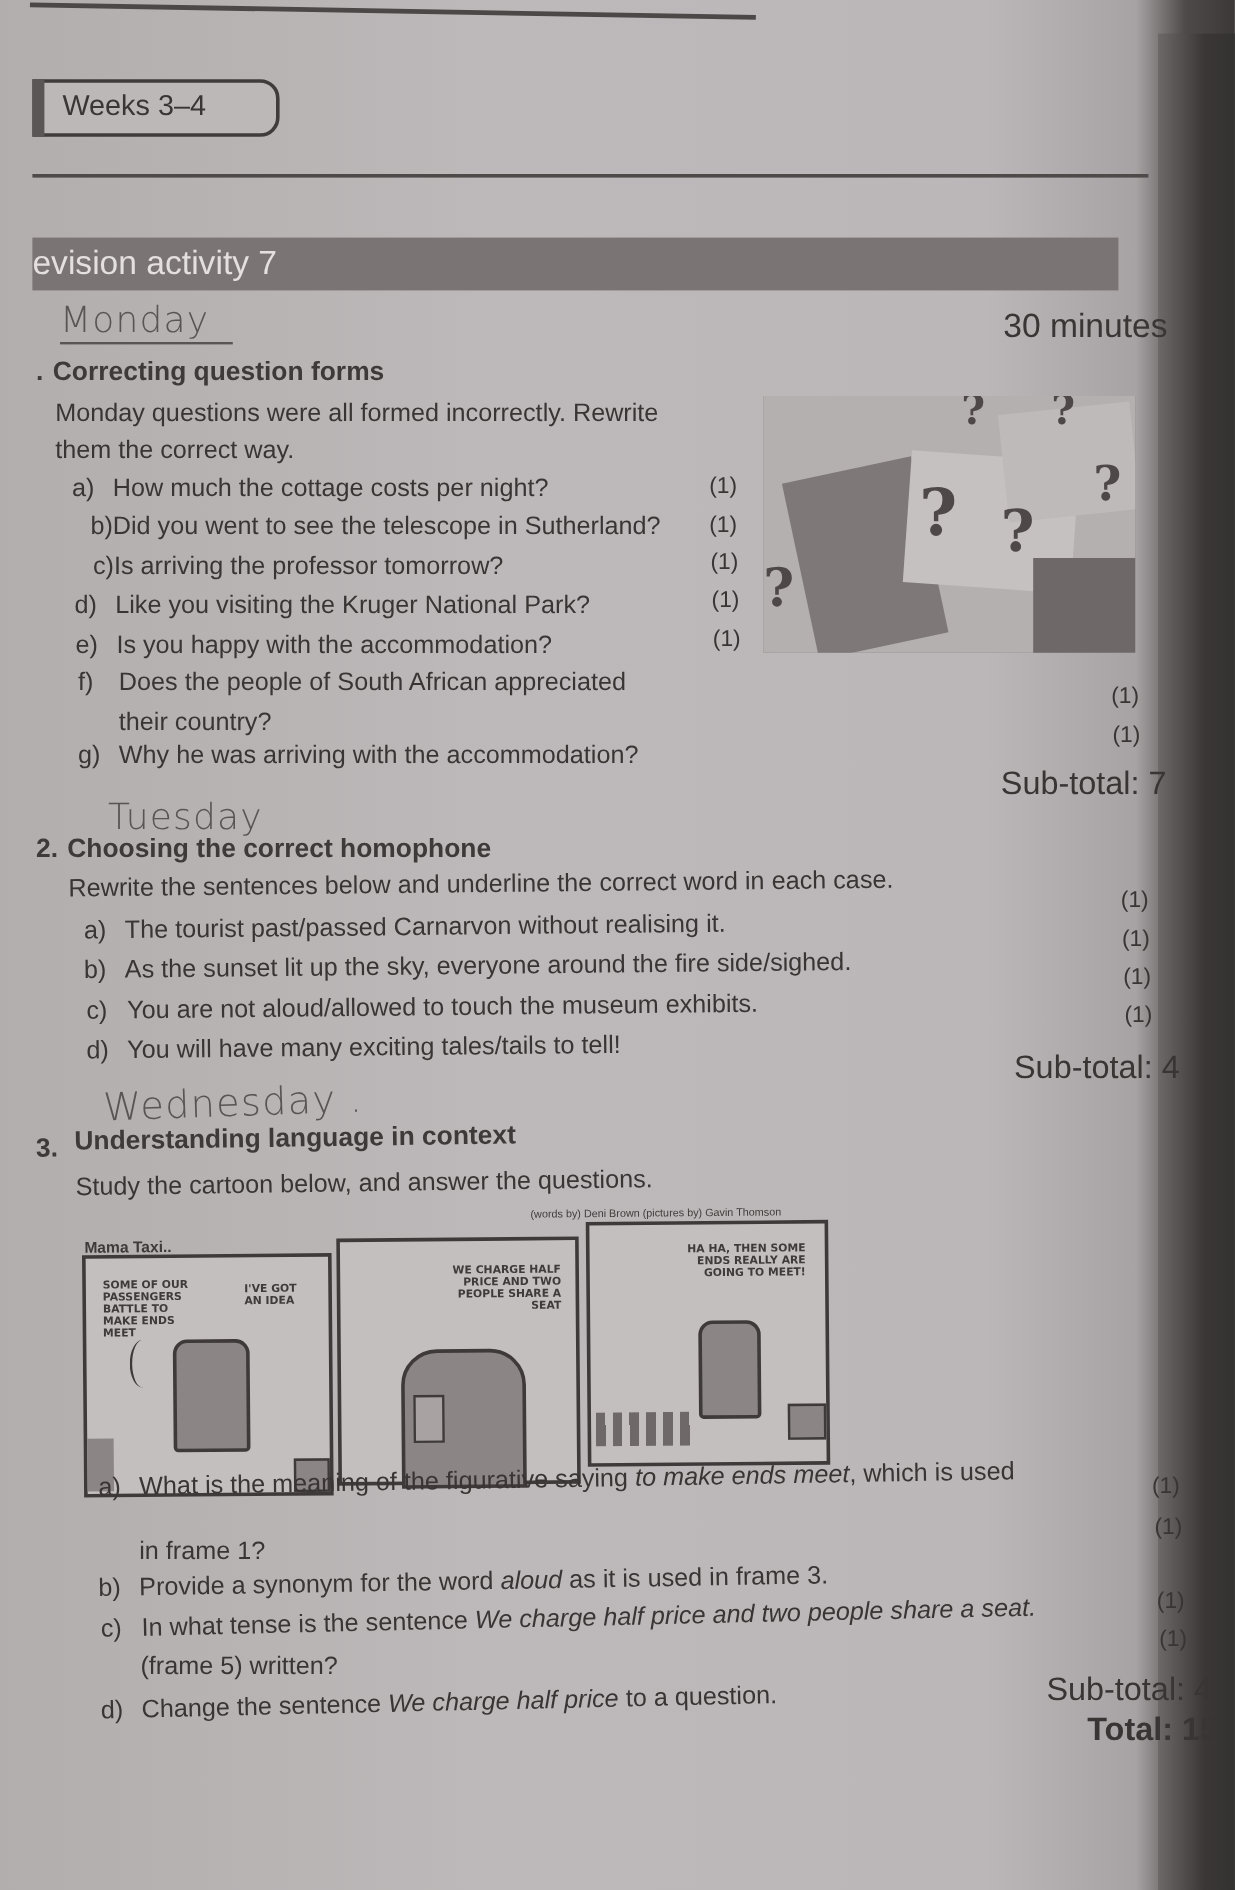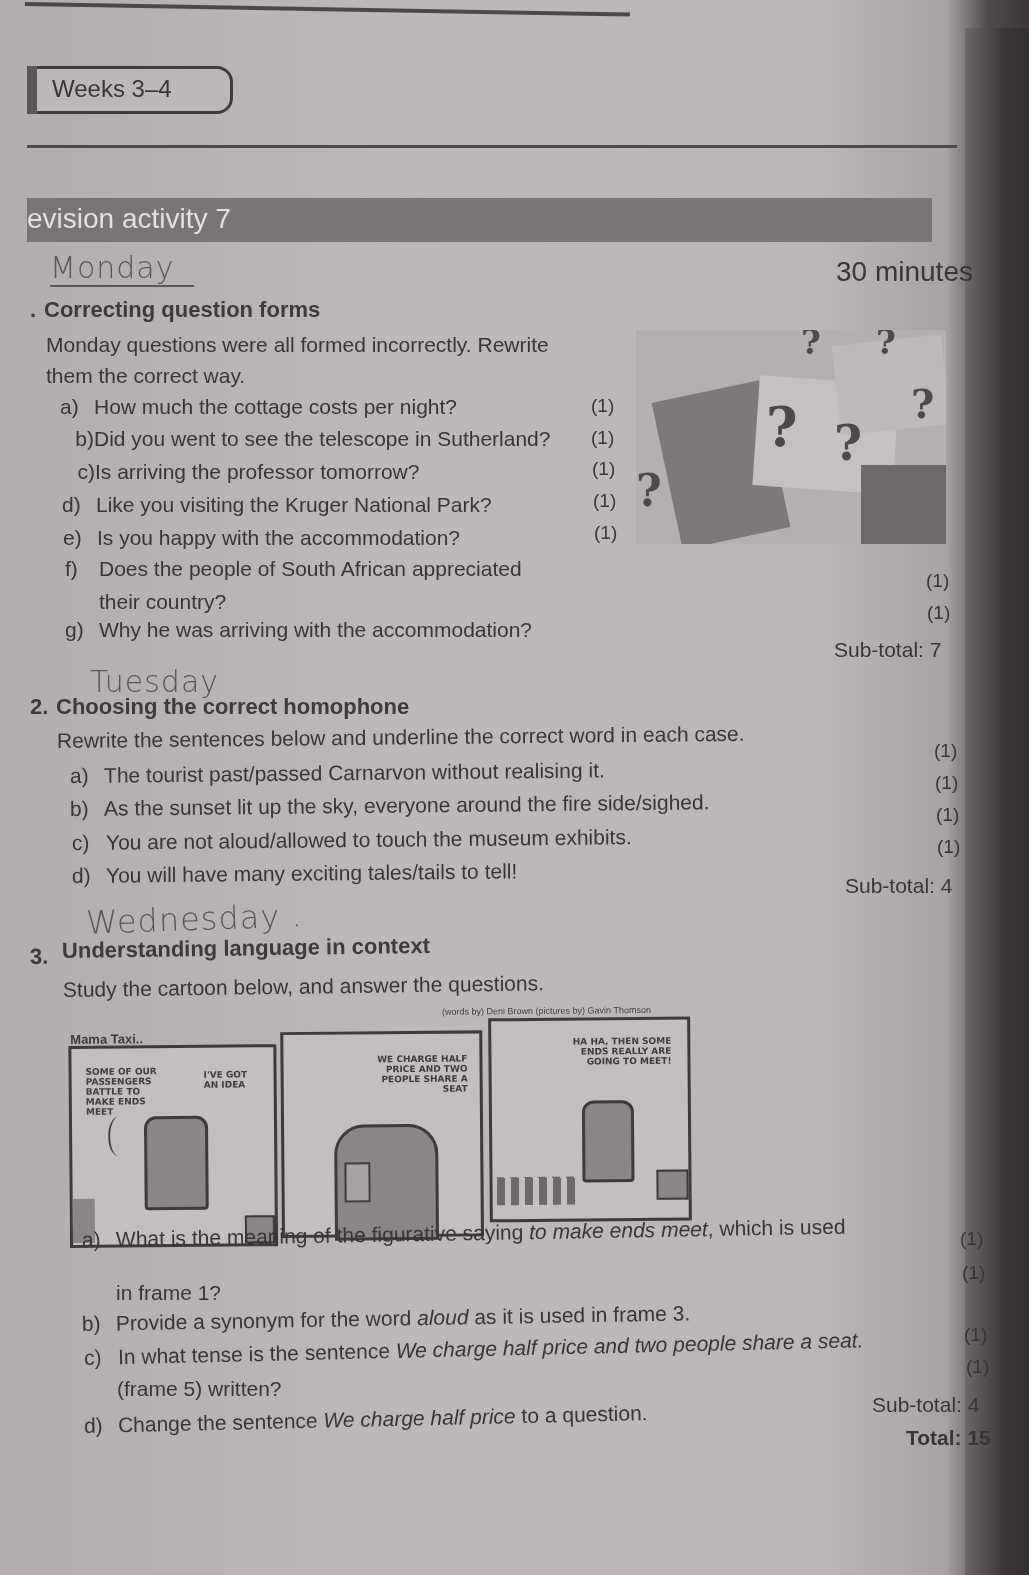--- a/index.html
+++ b/index.html
@@ -41,21 +41,21 @@
     position: absolute; left: 27px; top: 203px; font-size: 28px; color: #e4e0e0; font-weight: normal;
   }
   .hand {
     position: absolute; font-family: "DejaVu Sans", sans-serif; font-weight: 300;
     color: #5a5555; letter-spacing: 1px;
   }
   .minutes { position: absolute; left: 836px; top: 256px; font-size: 28px; }
   .h { position: absolute; font-size: 22px; font-weight: bold; color: #3f3a3a; }
   .t { position: absolute; font-size: 21px; color: #3a3535; white-space: nowrap; }
   .mk { position: absolute; font-size: 19px; color: #3a3535; }
-  .sub { position: absolute; font-size: 21px; color: #3a3535; }
+  .sub { position: absolute; font-size: 27px; color: #3a3535; }
   .lbl { display: inline-block; width: 34px; }
   
   .qimg {
     position: absolute; left: 636px; top: 330px; width: 310px; height: 214px;
     background: #8f8989; overflow: hidden;
   }
   .qimg .p { position: absolute; }
   .qm { position: absolute; font-family: "DejaVu Serif", serif; font-weight: bold; color: #4e4848; }
   
   .cartoon { position: absolute; left: 66px; top: 1008px; width: 630px; height: 240px; }

